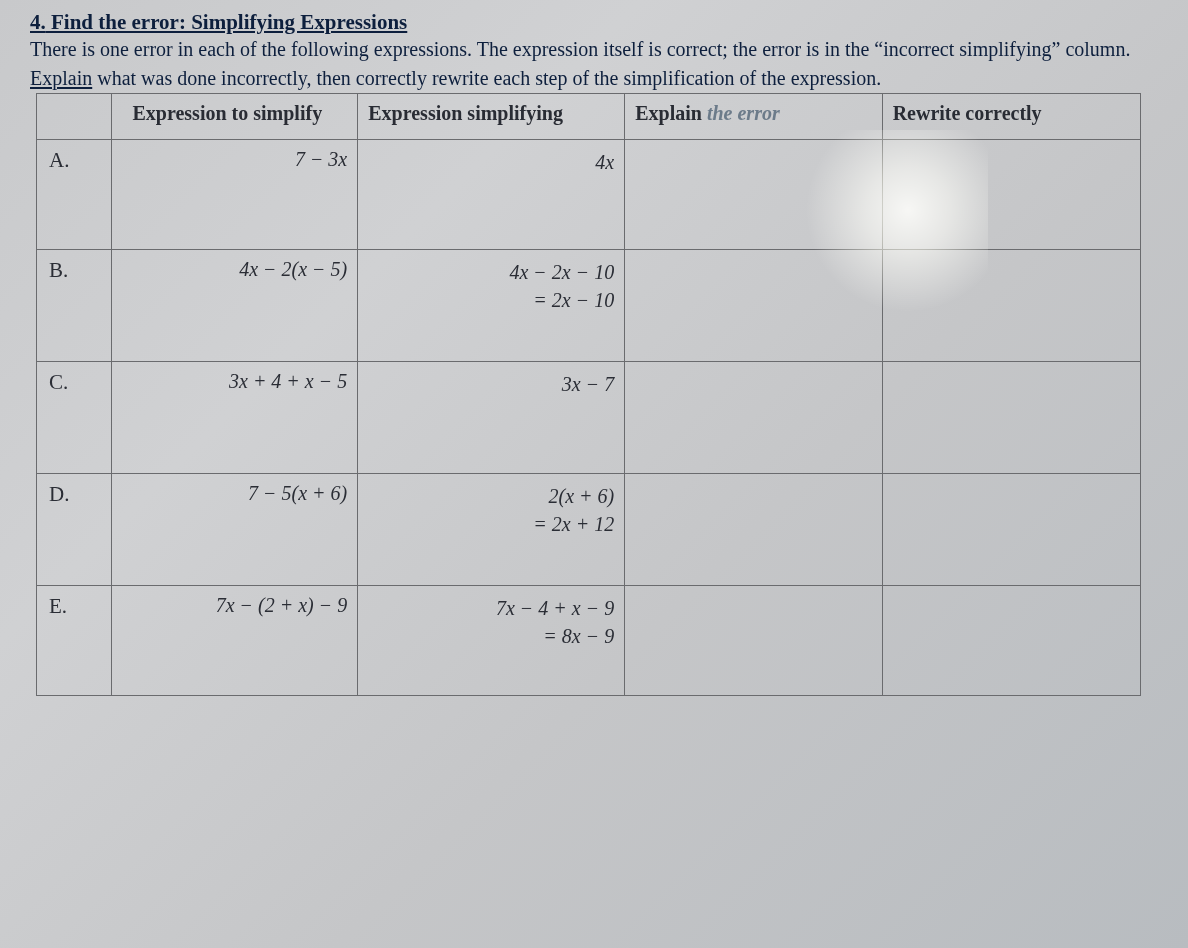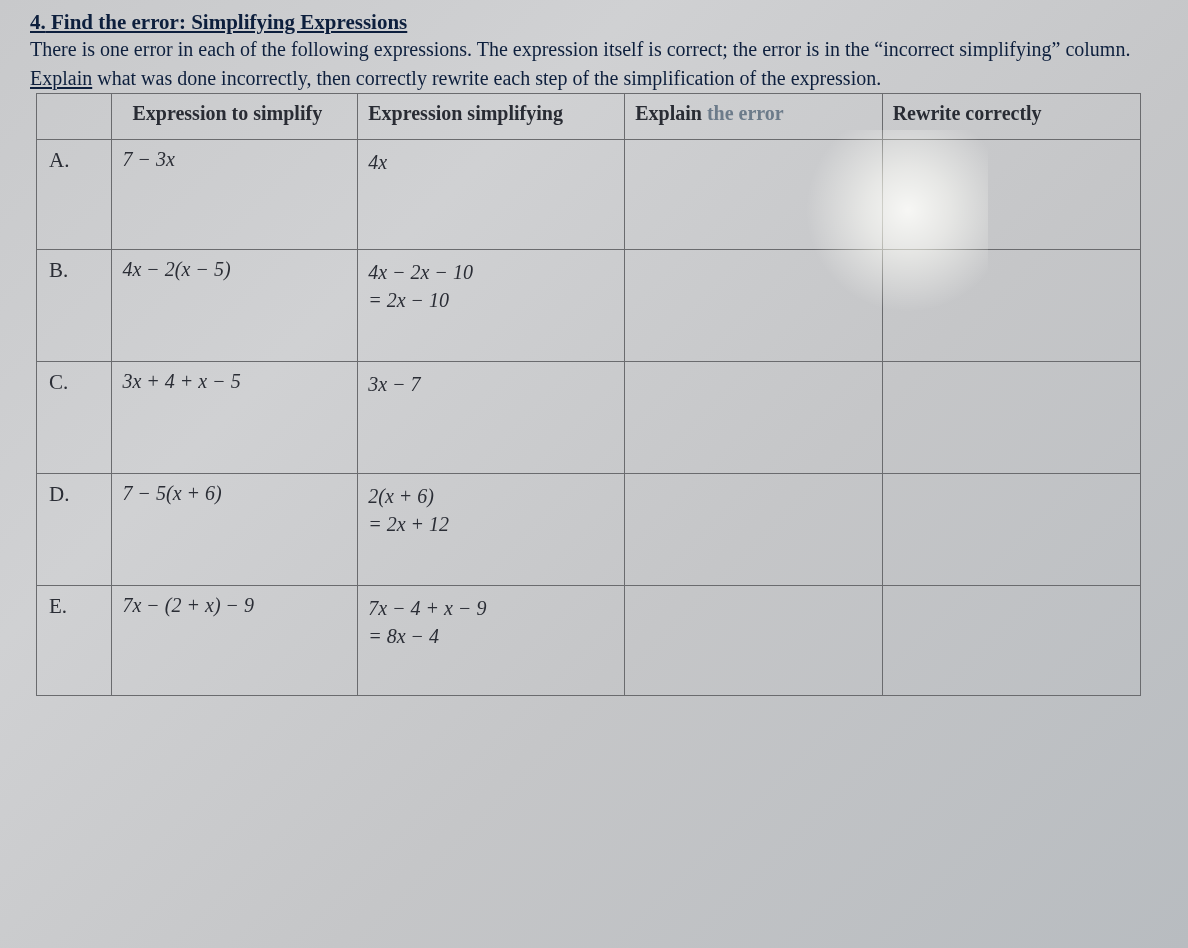--- a/index.html
+++ b/index.html
@@ -65,33 +65,34 @@
   }
   td.lbl {
     font-size: 21px;
     color: #2a2d35;
     padding-top: 8px;
     padding-left: 12px;
   }
   .row-body { height: 110px; }
   .row-body-tall { height: 112px; }
   .centercell {
-    text-align: left;
+    text-align: right;
   }
   .math {
     font-style: italic;
     font-family: 'Times New Roman', serif;
     white-space: pre;
   }
   .mline {
     display: block;
     line-height: 1.4;
   }
   .faded {
     color: #6c7b8a;
+    font-style: italic;
   }
   .glare {
     position: absolute;
     pointer-events: none;
     width: 200px;
     height: 200px;
     right: 200px;
     top: 130px;
     background: radial-gradient(circle at 60% 40%, rgba(255,255,240,0.85) 0%, rgba(255,255,230,0.55) 25%, rgba(255,255,220,0.0) 60%);
     mix-blend-mode: screen;
@@ -162,21 +163,21 @@
           <span class="math mline">= 2x + 12</span>
         </td>
         <td></td>
         <td></td>
       </tr>
       <tr class="row-body">
         <td class="lbl">E.</td>
         <td class="centercell"><span class="math">7x − (2 + x) − 9</span></td>
         <td class="centercell">
           <span class="math mline">7x − 4 + x − 9</span>
-          <span class="math mline">= 8x − 4</span>
+          <span class="math mline">= 8x − 9</span>
         </td>
         <td></td>
         <td></td>
       </tr>
     </tbody>
   </table>
 
 </div>
 
 </body></html>

